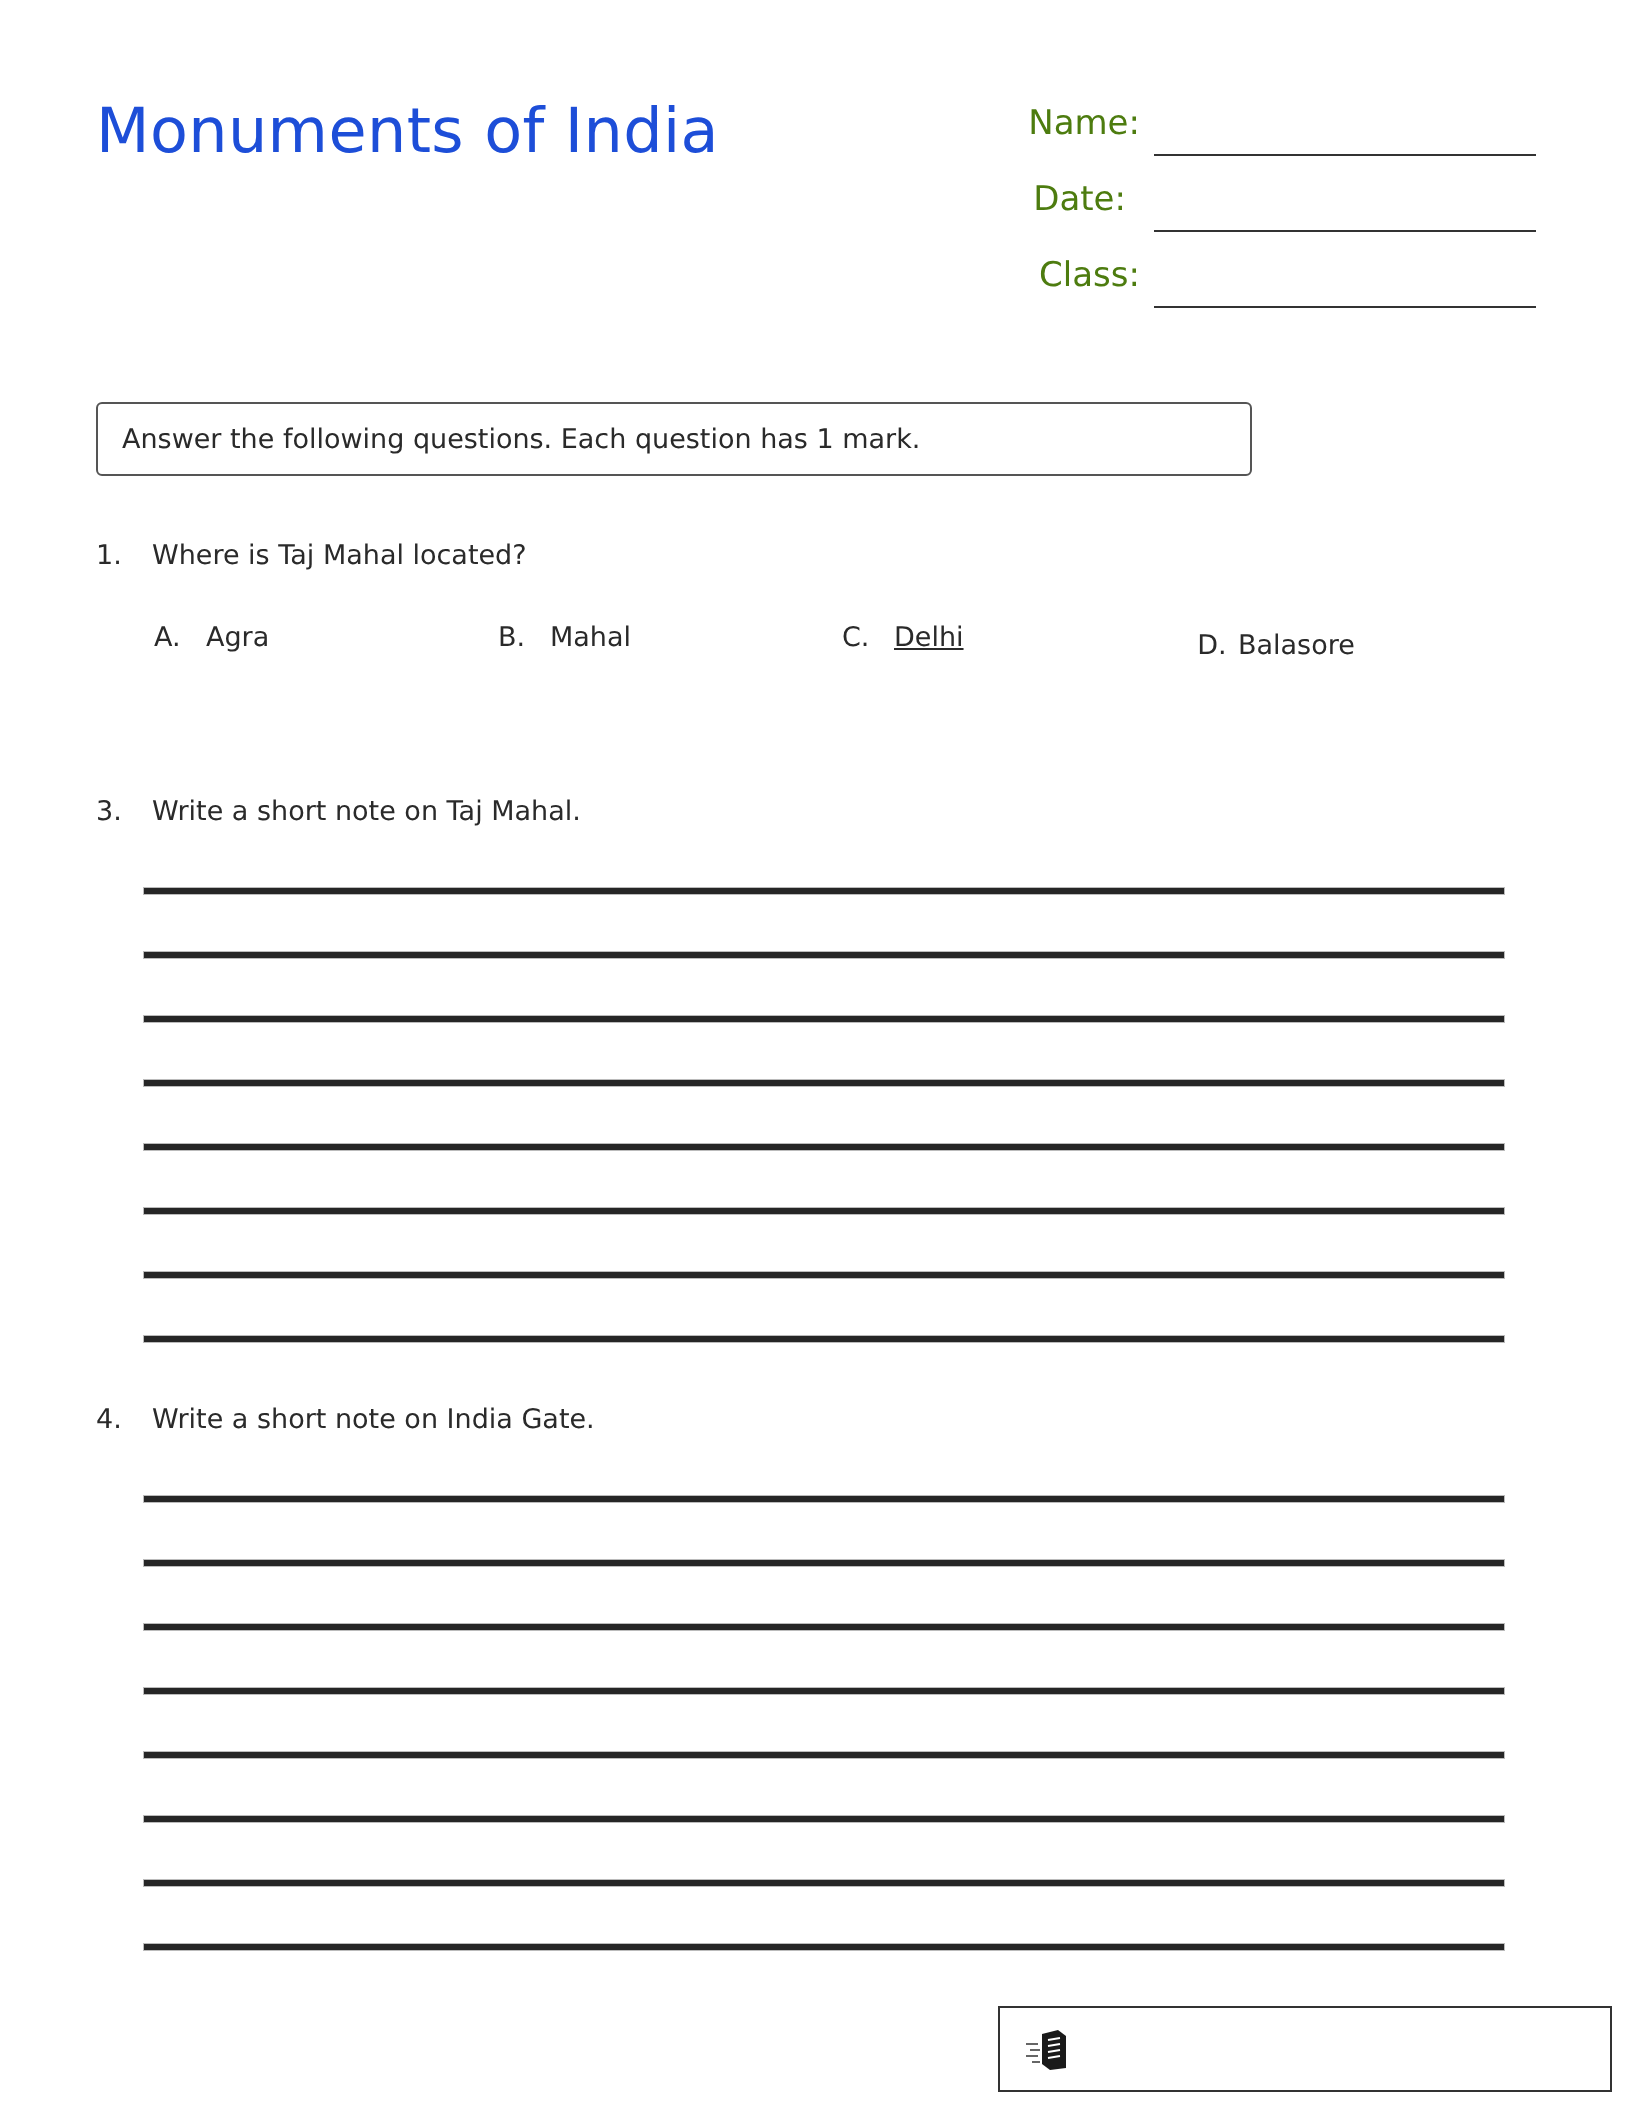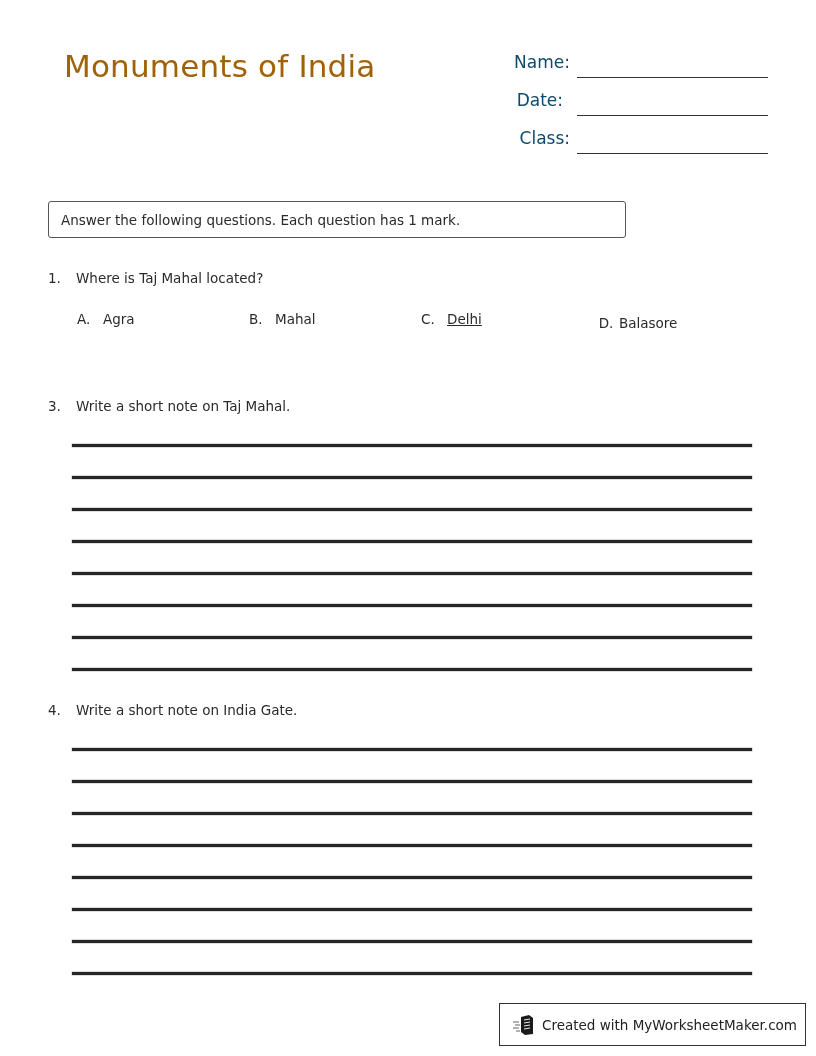--- a/index.html
+++ b/index.html
@@ -1,22 +1,22 @@
 <!DOCTYPE html>
 <html><head>
 <meta charset="utf-8">
 <style>
   html, body { margin: 0; padding: 0; }
   body {
     width: 816px; height: 1056px; background: #ffffff; position: relative; overflow: hidden;
     font-family: "DejaVu Sans", sans-serif; color: #222222;
   }
   .abs { position: absolute; }
-  .title { left: 48px; top: 48px; font-size: 31px; font-weight: 400; color: #a16207; letter-spacing: 0.2px; white-space: nowrap; margin-left: 16px; }
-  .field-label { font-size: 17px; color: #0c4a6e; text-align: right; width: 100px; white-space: nowrap; }
+  .title { left: 48px; top: 48px; font-size: 31px; font-weight: 400; color: #1d4ed8; letter-spacing: 0.2px; white-space: nowrap; }
+  .field-label { font-size: 17px; color: #4d7c0f; text-align: right; width: 100px; white-space: nowrap; }
   .field-line { height: 0; border-top: 1.5px solid #333; width: 191px; left: 577px; }
   .instr-box {
     left: 48px; top: 201px; width: 578px; height: 37px; border: 1.2px solid #555; border-radius: 3px;
     box-sizing: border-box; font-size: 13.5px; color: #2a2a2a; padding-left: 12px; line-height: 36px;
   }
   .q-num { font-size: 13.5px; color: #2a2a2a; width: 20px; }
   .q-text { font-size: 13.5px; color: #2a2a2a; white-space: nowrap; }
   .opt { font-size: 13.5px; color: #2a2a2a; white-space: nowrap; }
   .opt .letter { display: inline-block; width: 26px; }
   .wline { left: 72px; width: 680px; height: 3px; background: #262626; box-shadow: 0 0 0 0.5px #bbb; }
@@ -86,14 +86,13 @@
   <span class="logo">
     <svg width="24" height="22" viewBox="0 0 24 22">
       <line x1="1" y1="8" x2="7" y2="8" stroke="#666" stroke-width="1"></line>
       <line x1="3" y1="11" x2="8" y2="11" stroke="#666" stroke-width="1"></line>
       <line x1="1" y1="14" x2="7" y2="14" stroke="#666" stroke-width="1"></line>
       <line x1="4" y1="17" x2="8" y2="17" stroke="#666" stroke-width="1"></line>
       <path d="M9 3 L17 1 L21 4 L21 20 L13 21 L9 18 Z" fill="#1a1a1a"></path>
       <path d="M12 6 L18 5 M12 9 L18 8 M12 12 L18 11 M12 15 L18 14" stroke="#fff" stroke-width="0.9"></path>
     </svg>
   </span>
-  <span>Created with MyWorksheetMaker.com</span>
 </div>
 
 </body></html>

